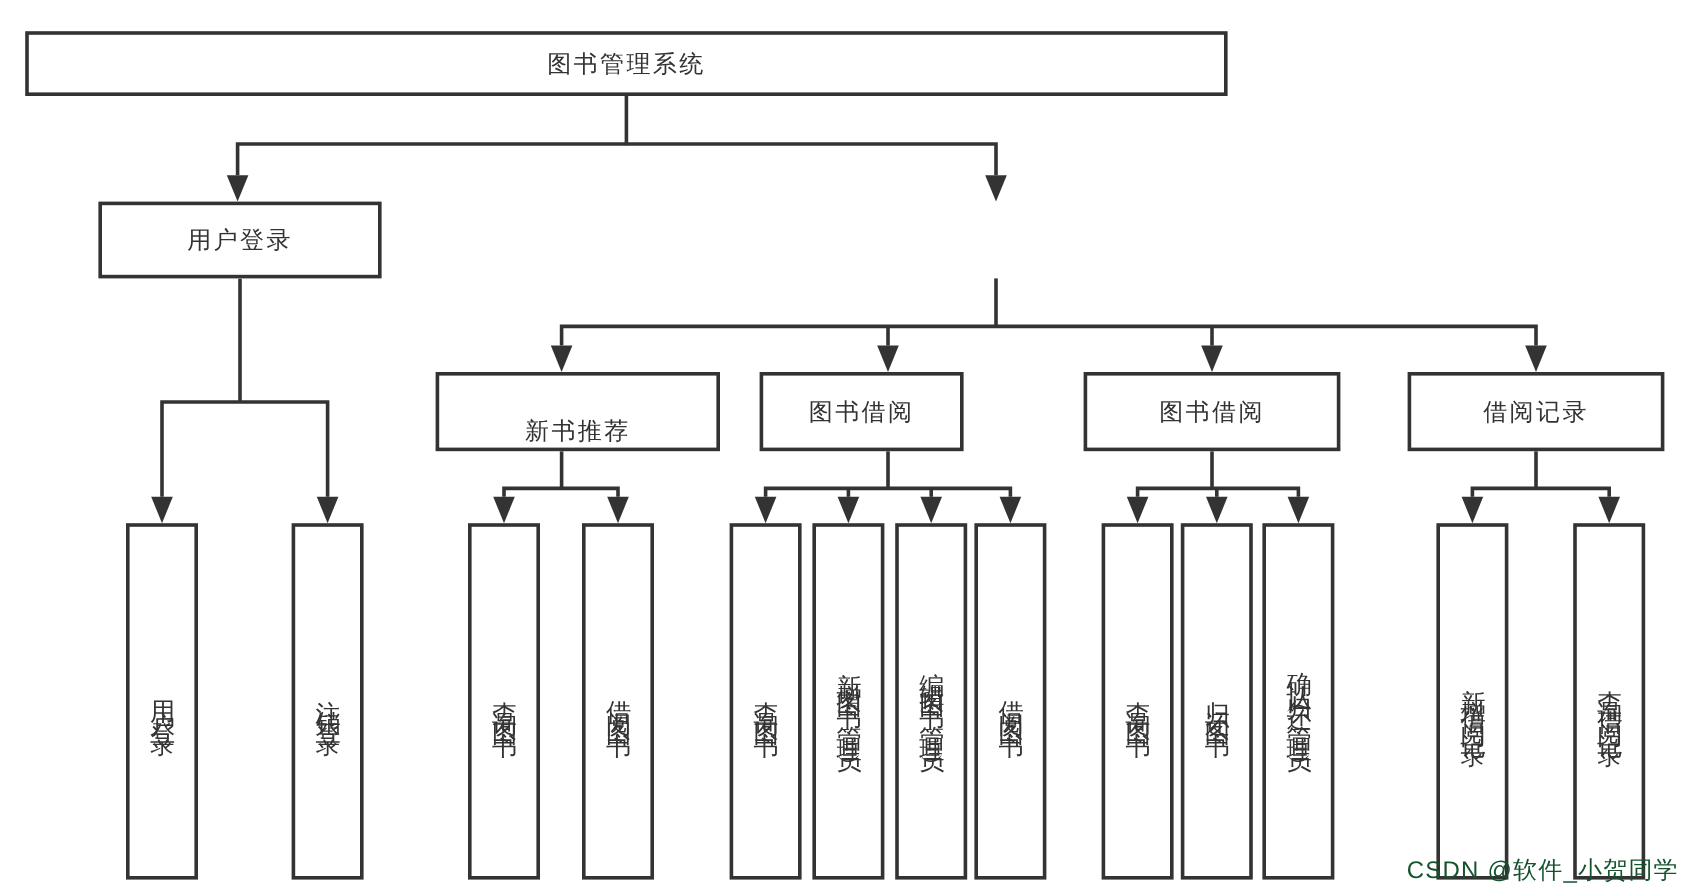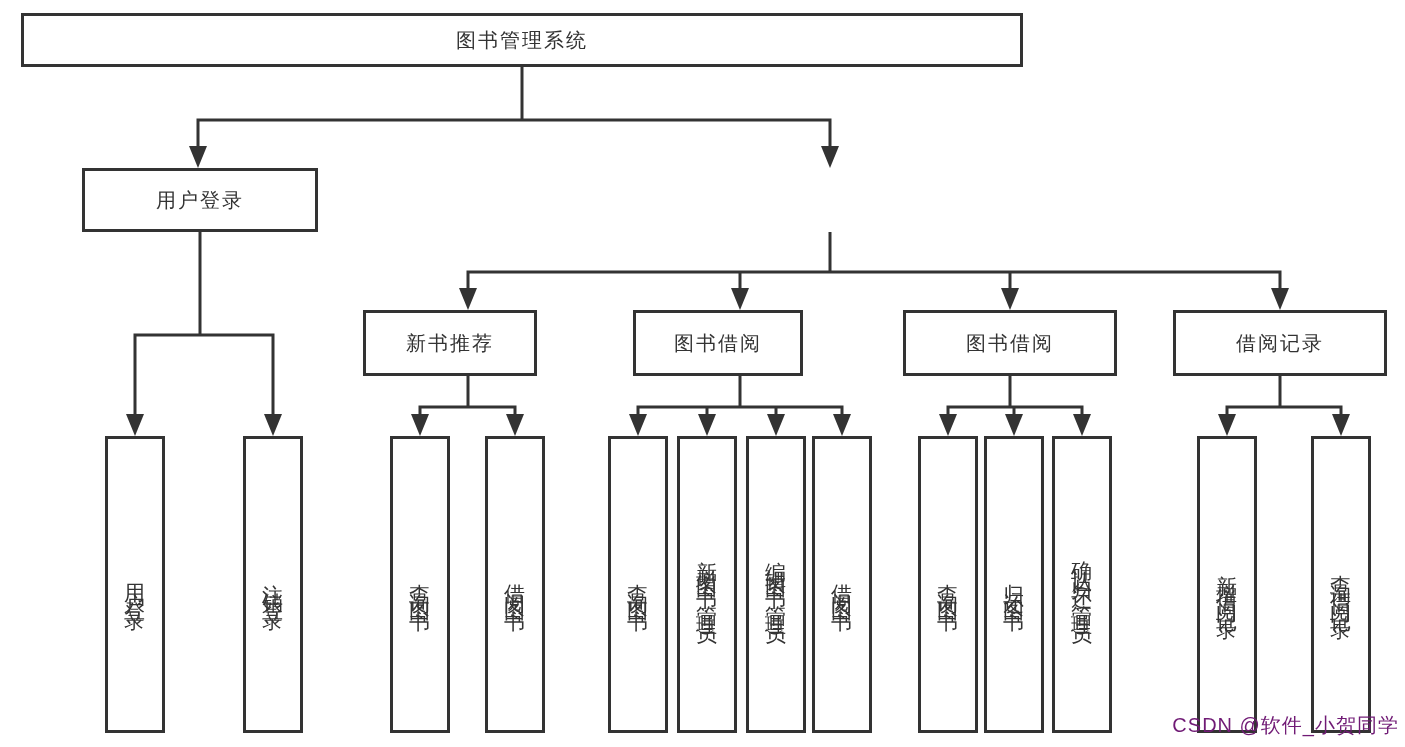--- a/index.html
+++ b/index.html
@@ -13,21 +13,21 @@
     display:flex;align-items:center;justify-content:center;z-index:2;color:#333333;
   }
   .hlabel{font-size:20px;letter-spacing:2px;color:#333333;white-space:nowrap;}
   .leaf{top:436px;width:60px;height:297px;}
   .vtext{
     writing-mode:vertical-rl;text-orientation:mixed;
     font-size:21px;line-height:1;letter-spacing:9px;color:#333333;
   }
   .watermark{
     position:absolute;right:6px;bottom:8px;z-index:3;
-    font-size:20px;letter-spacing:1px;color:#701a75;white-space:nowrap;
+    font-size:20px;letter-spacing:1px;color:#14532d;white-space:nowrap;
   }
 </style>
 </head>
 <body>
 
 <div id="stage">
 
   <svg id="connectors" width="1405" height="747" viewBox="0 0 1405 747">
     <g stroke="#333333" stroke-width="3" fill="none">
 
@@ -73,29 +73,29 @@
       <polygon points="767,414 785,414 776,436"></polygon>
       <polygon points="833,414 851,414 842,436"></polygon>
       <polygon points="939,414 957,414 948,436"></polygon>
       <polygon points="1005,414 1023,414 1014,436"></polygon>
       <polygon points="1073,414 1091,414 1082,436"></polygon>
       <polygon points="1218,414 1236,414 1227,436"></polygon>
       <polygon points="1332,414 1350,414 1341,436"></polygon>
     </g>
   </svg>
 
-  <div class="box" style="left:21px;top:13px;width:1002px;height:54px;justify-content:center;">
+  <div class="box" style="left:21px;top:26px;width:1002px;height:54px;justify-content:center;">
     <span class="hlabel">图书管理系统</span>
   </div>
 
   <div class="box" style="left:82px;top:168px;width:236px;height:64px;">
     <span class="hlabel">用户登录</span>
   </div>
 
-  <div class="box" style="left:363px;top:310px;width:174px;height:66px;">
+  <div class="box" style="left:363px;top:310px;width:237px;height:66px;align-items:flex-end;">
     <span class="hlabel">新书推荐</span>
   </div>
   <div class="box" style="left:633px;top:310px;width:170px;height:66px;">
     <span class="hlabel">图书借阅</span>
   </div>
   <div class="box" style="left:903px;top:310px;width:214px;height:66px;">
     <span class="hlabel">图书借阅</span>
   </div>
   <div class="box" style="left:1173px;top:310px;width:214px;height:66px;">
     <span class="hlabel">借阅记录</span>

